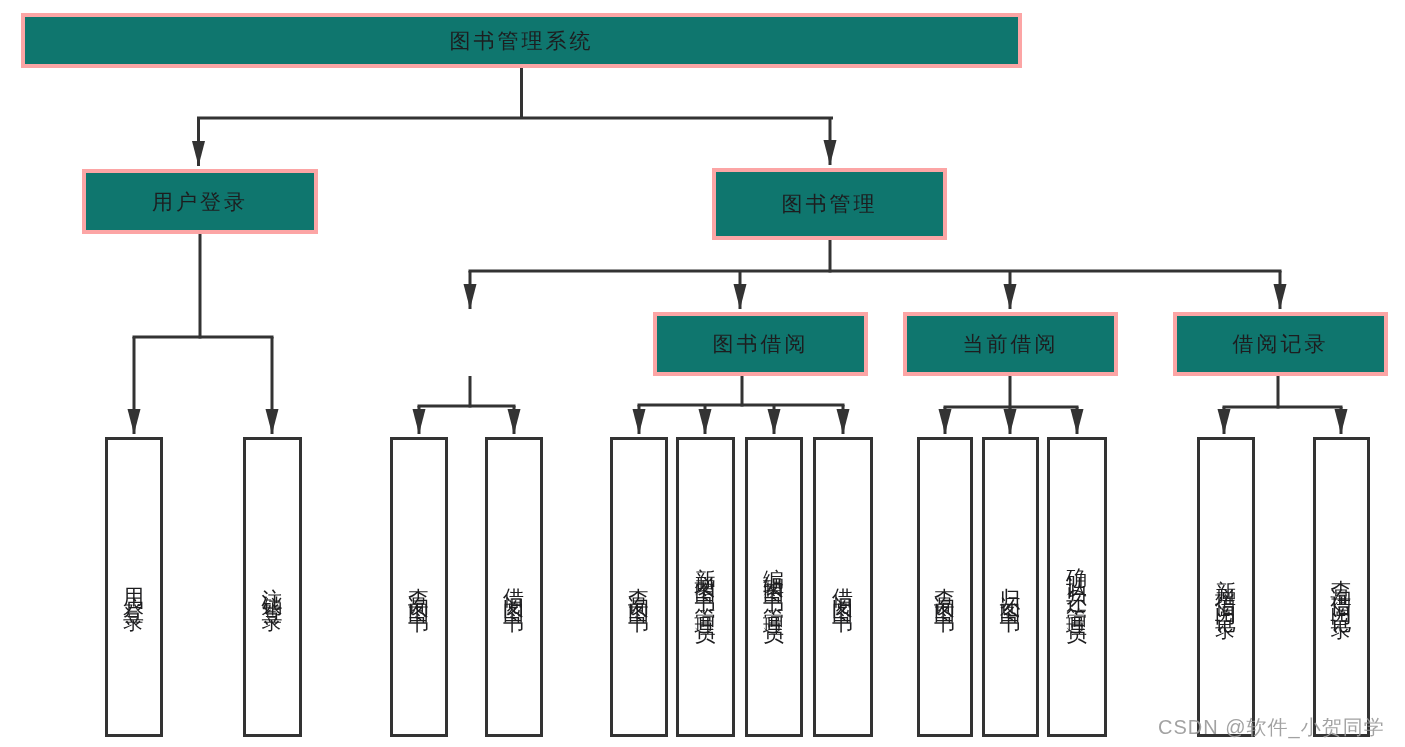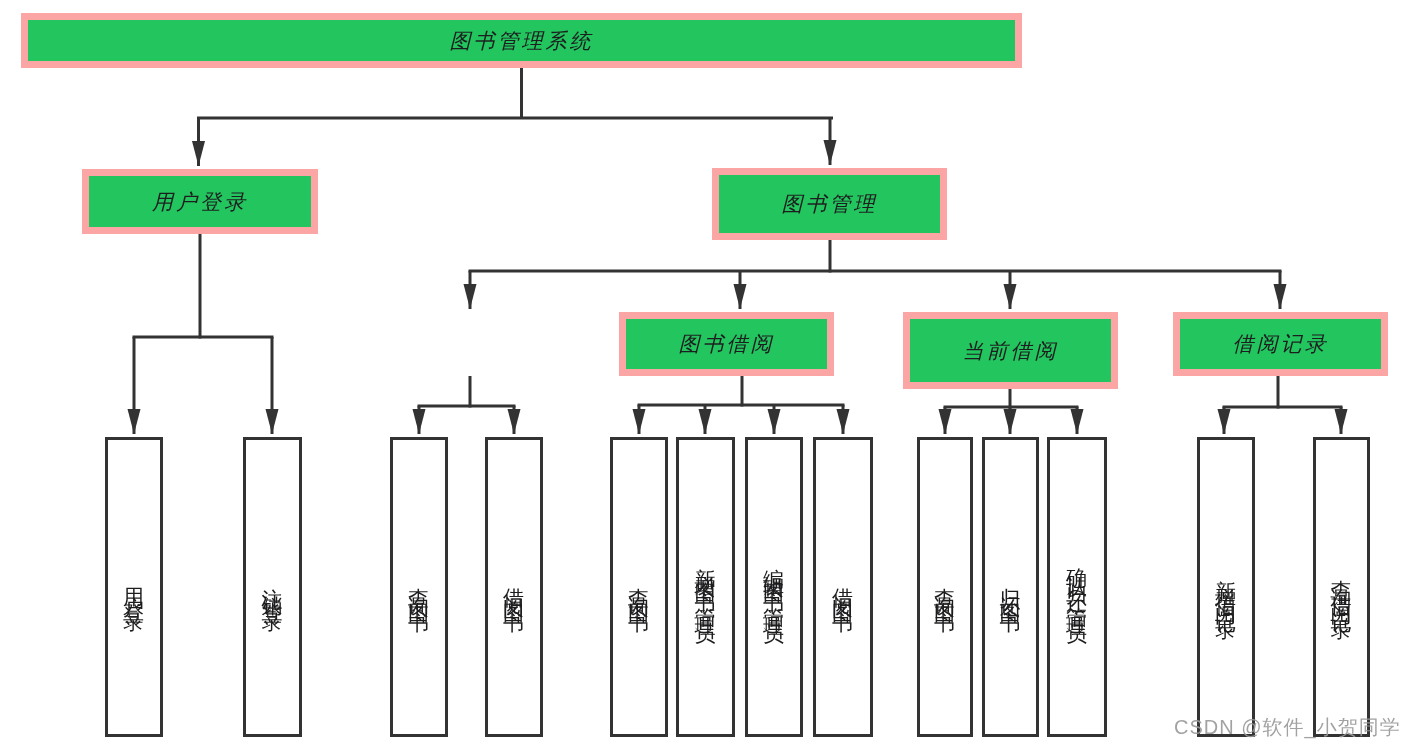--- a/index.html
+++ b/index.html
@@ -2,56 +2,56 @@
 <html><head>
 <meta charset="utf-8">
 <style>
   html,body{margin:0;padding:0;background:#fff;}
   .canvas{
     position:relative;width:1405px;height:747px;background:#fff;overflow:hidden;
     font-family:"Liberation Sans","DejaVu Sans",sans-serif;color:#1d1d1f;
   }
   .wires{position:absolute;left:0;top:0;width:1405px;height:747px;}
   .node{
-    position:absolute;box-sizing:border-box;border:7px solid #fca5a5;background:#22c55e;
+    position:absolute;box-sizing:border-box;border:4px solid #fca5a5;background:#0f766e;
     display:flex;align-items:center;justify-content:center;
-    font-size:21px;letter-spacing:3px;white-space:nowrap;z-index:2;font-style:italic;
+    font-size:21px;letter-spacing:3px;white-space:nowrap;z-index:2;
   }
   .leaf{
     position:absolute;box-sizing:border-box;border:3px solid #333;background:#fff;
     display:flex;align-items:center;justify-content:center;z-index:2;
   }
   .leaf span{
     writing-mode:vertical-rl;text-orientation:mixed;
     font-size:21px;letter-spacing:8px;line-height:1;white-space:nowrap;
   }
   
   .n-root{left:21px;top:13px;width:1001px;height:55px;}
   .n-userlogin{left:82px;top:169px;width:236px;height:65px;}
   .n-bookmgmt{left:712px;top:168px;width:235px;height:72px;}
   .n-nbr{left:363px;top:312px;width:215px;height:64px;}
-  .n-bb{left:619px;top:312px;width:215px;height:64px;}
-  .n-cb{left:903px;top:312px;width:215px;height:77px;}
+  .n-bb{left:653px;top:312px;width:215px;height:64px;}
+  .n-cb{left:903px;top:312px;width:215px;height:64px;}
   .n-br{left:1173px;top:312px;width:215px;height:64px;}
   .l1{left:105px;top:437px;width:58px;height:300px;}
   .l2{left:243px;top:437px;width:59px;height:300px;}
   .l3{left:390px;top:437px;width:58px;height:300px;}
   .l4{left:485px;top:437px;width:58px;height:300px;}
   .l5{left:610px;top:437px;width:58px;height:300px;}
   .l6{left:676px;top:437px;width:59px;height:300px;}
   .l7{left:745px;top:437px;width:58px;height:300px;}
   .l8{left:813px;top:437px;width:60px;height:300px;}
   .l9{left:917px;top:437px;width:56px;height:300px;}
   .l10{left:982px;top:437px;width:57px;height:300px;}
   .l11{left:1047px;top:437px;width:60px;height:300px;}
   .l12{left:1197px;top:437px;width:58px;height:300px;}
   .l13{left:1313px;top:437px;width:57px;height:300px;}
   .watermark{
     position:absolute;left:1158px;top:714px;z-index:5;
-    font-size:20px;letter-spacing:1px;color:#9b9b9b;opacity:.92;white-space:nowrap;margin-left:16px;
+    font-size:20px;letter-spacing:1px;color:#9b9b9b;opacity:.92;white-space:nowrap;
   }
 </style>
 </head>
 <body>
 
 <div class="canvas">
 
   <svg class="wires" width="1405" height="747" viewBox="0 0 1405 747" xmlns="http://www.w3.org/2000/svg">
     <defs>
       <marker id="arrow" markerUnits="userSpaceOnUse" markerWidth="28" markerHeight="16" viewBox="0 0 28 16" refX="26" refY="8" orient="auto">

